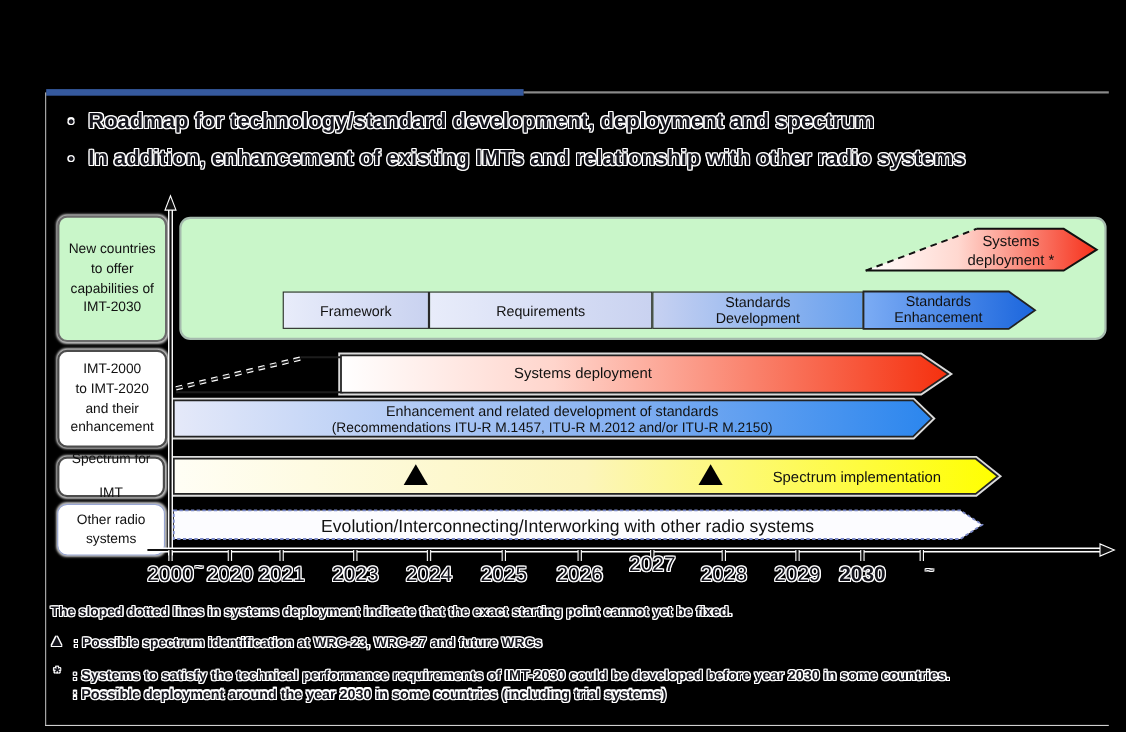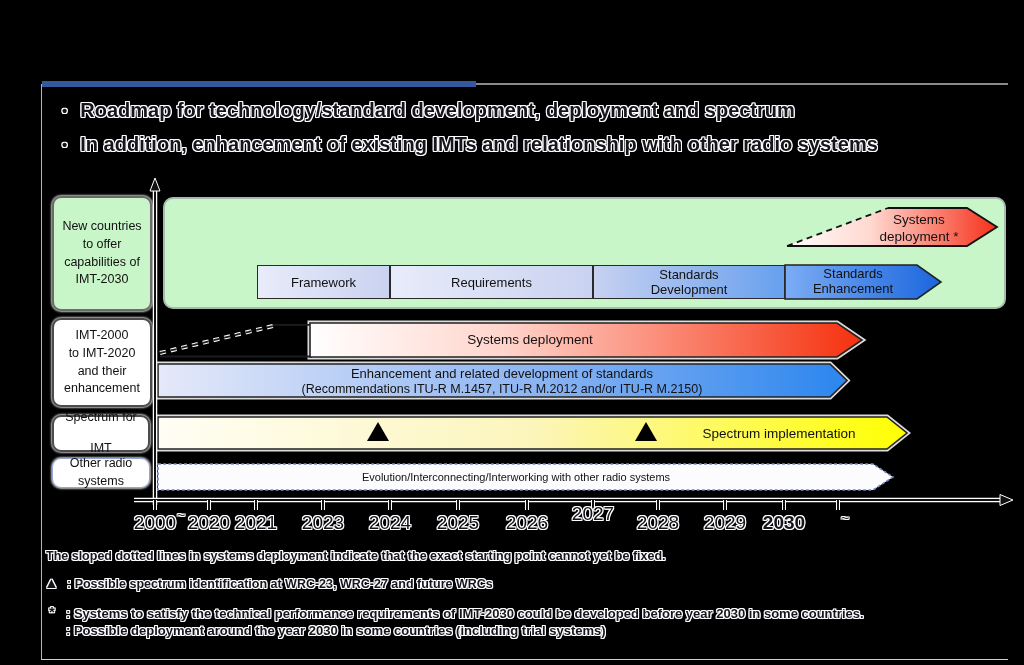--- a/index.html
+++ b/index.html
@@ -20,21 +20,21 @@
   
   .green-panel{left:163px;top:197px;width:843px;height:112px;background:#c9f6c9;
                border:2px solid #a6bbae;border-radius:10px;box-sizing:border-box;}
   
   .rowbox{left:52px;display:flex;flex-direction:column;align-items:center;justify-content:center;
           text-align:center;font-size:12.5px;line-height:1.42;border-radius:9px;box-sizing:border-box;
           box-shadow:0 0 2px 1px rgba(255,255,255,.75);}
   .rowbox-green{top:196px;width:100px;height:115px;background:#c9f6c9;border:2px solid #6b6b6b;}
   .rowbox-white1{top:318px;width:100px;height:89px;background:#fff;border:2px solid #4c4c4c;text-align:center;}
   .rowbox-white2{top:415px;width:98px;height:37px;background:#fff;border:2px solid #4c4c4c;gap:13px;}
-  .rowbox-white3{top:458px;width:98px;height:30px;background:#fff;border:1.5px solid #97a5d2;}
+  .rowbox-white3{top:458px;width:98px;height:47px;background:#fff;border:1.5px solid #97a5d2;}
   
   .phase{display:flex;align-items:center;justify-content:center;text-align:center;
          border:1.5px solid #2a2a2a;box-sizing:border-box;font-size:13px;line-height:15px;}
   .phase-framework{left:257px;top:265px;width:133px;height:34px;background:linear-gradient(90deg,#e8ecfa,#c9d2f0);}
   .phase-requirements{left:390px;top:265px;width:203px;height:34px;background:linear-gradient(90deg,#e8ecfa,#c9d2f0);}
   .phase-stddev{left:593px;top:265px;width:192px;height:34px;background:linear-gradient(90deg,#c7d1f1,#67a0ee);}
   
   .lbl{transform:translateX(-50%);white-space:nowrap;text-align:center;}
   .yr{transform:translateX(-50%);font-size:19px;white-space:nowrap;}
   .yr-bold{font-weight:bold;}
@@ -172,21 +172,21 @@
   <div class="abs lbl" style="left:919px;top:212px;font-size:13.5px;line-height:16.5px;">
     <span style="display:block">Systems</span>
     <span style="display:block">deployment *</span>
   </div>
   <div class="abs lbl" style="left:530px;top:332px;font-size:13.5px;">Systems deployment</div>
   <div class="abs lbl" style="left:502px;top:366px;font-size:13px;line-height:15.5px;">
     <span style="display:block">Enhancement and related development of standards</span>
     <span style="display:block;font-size:12.5px">(Recommendations ITU-R M.1457, ITU-R M.2012 and/or ITU-R M.2150)</span>
   </div>
   <div class="abs lbl" style="left:779px;top:426px;font-size:13.5px;">Spectrum implementation</div>
-  <div class="abs lbl" style="left:516px;top:471px;font-size:11px;">Evolution/Interconnecting/Interworking with other radio systems</div>
+  <div class="abs lbl" style="left:516px;top:471px;font-size:16px;">Evolution/Interconnecting/Interworking with other radio systems</div>
 
   <span class="abs yr halo" style="left:155px;top:512px;">2000</span>
   <span class="abs yr halo" style="left:181px;top:507px;font-size:14px;">~</span>
   <span class="abs yr halo" style="left:209px;top:512px;">2020</span>
   <span class="abs yr halo" style="left:256px;top:512px;">2021</span>
   <span class="abs yr halo" style="left:323px;top:512px;">2023</span>
   <span class="abs yr halo" style="left:390px;top:512px;">2024</span>
   <span class="abs yr halo" style="left:458px;top:512px;">2025</span>
   <span class="abs yr halo" style="left:527px;top:512px;">2026</span>
   <span class="abs yr halo" style="left:593px;top:503px;">2027</span>

